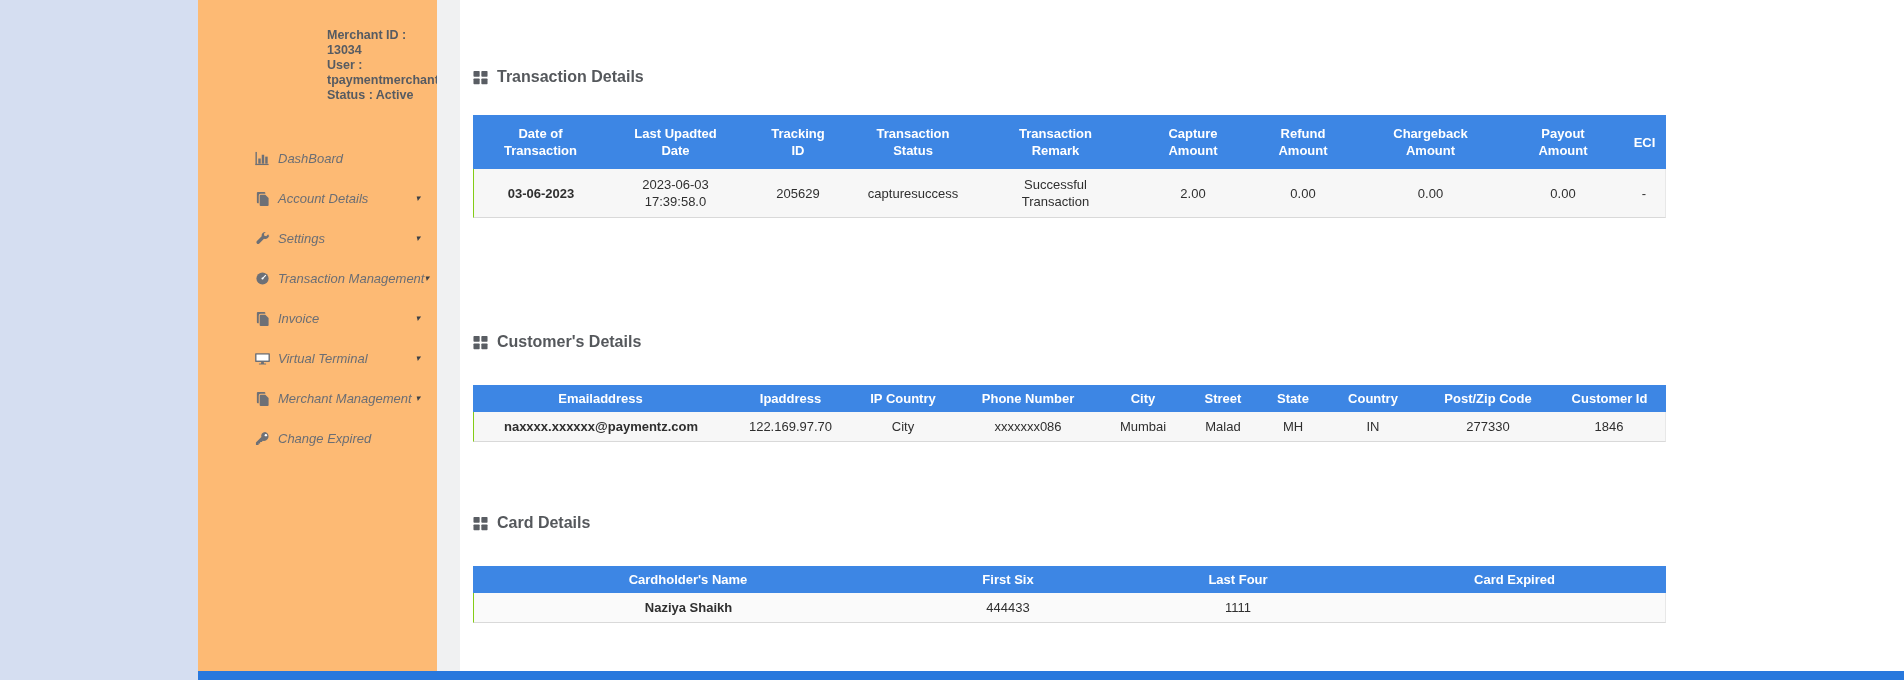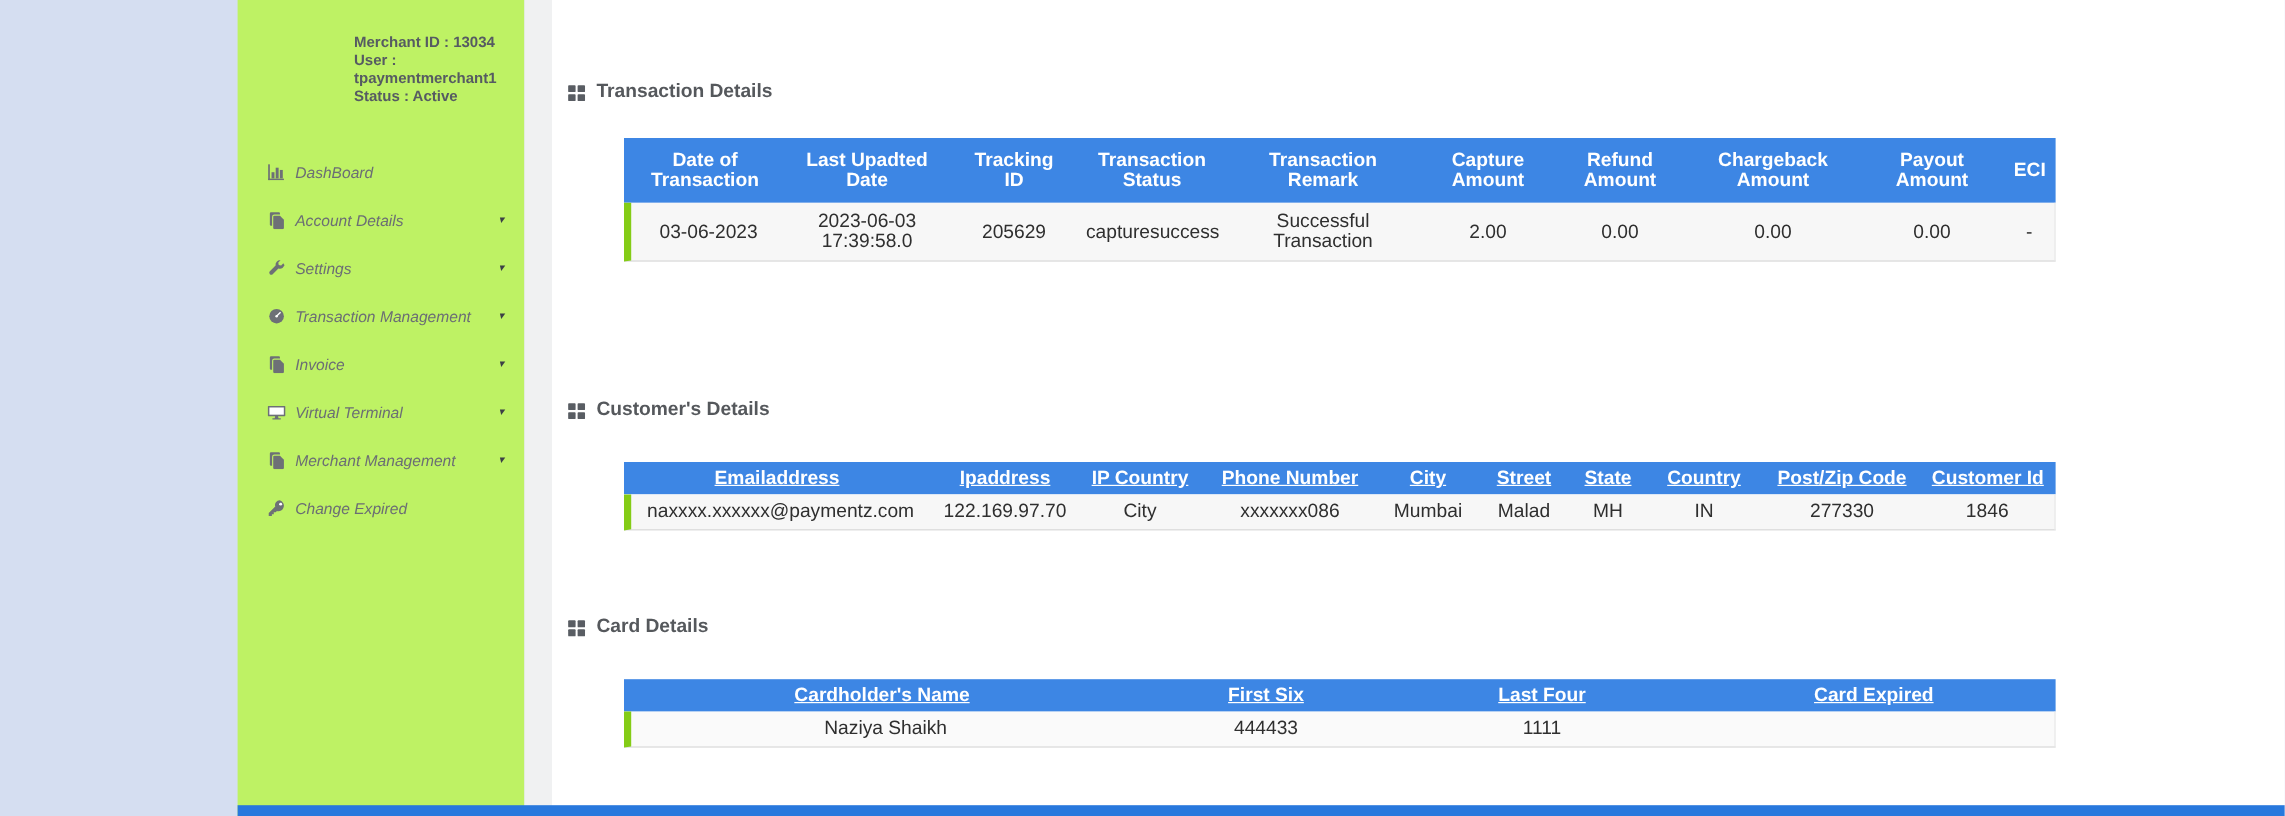--- a/index.html
+++ b/index.html
@@ -6,21 +6,22 @@
   html,body { width:1904px; height:680px; overflow:hidden; }
   body {
     background:#d5def1;
     font-family:"Liberation Sans", sans-serif;
     position:relative;
     color:#2f2f2f;
   }
   
   .sidebar {
     position:absolute; left:198px; top:0; width:239px; height:680px;
-    background:#bef264;
+    background:#fdba74;
+    padding-left:32px;
   }
   .gutter {
     position:absolute; left:437px; top:0; width:23px; height:680px;
     background:#f0f1f2;
   }
   .merchant-info {
     margin:28px 8px 0 97px;
     font-size:12.5px; font-weight:700; color:#565b62; line-height:15px;
   }
   .nav { margin-top:35px;font-style:italic; }
@@ -41,36 +42,36 @@
   .section-title {
     display:flex; align-items:center; gap:9px;
     font-size:16px; font-weight:700; color:#55585c; line-height:22px;
   }
   .title-icon { width:15px; height:15px; display:flex; flex:none; }
   .mt-first { margin-top:66px; }
   .mt-sec2  { margin-top:113px; }
   .mt-sec3  { margin-top:70px; }
   table {
     border-collapse:separate; border-spacing:0;
-    width:1193px; table-layout:fixed; font-size:16px;margin-left:47px;
+    width:1193px; table-layout:fixed; font-size:13px;
   }
   .tbl-transaction { margin-top:27px; }
   .tbl-customer, .tbl-card { margin-top:32px; }
   thead th {
     background:#3d86e4; color:#ffffff; font-weight:700; text-align:center;
     line-height:17px; white-space:pre-line; vertical-align:middle;
   }
   .tall thead th { padding:10px 5px; }
-  .thin thead th { padding:5px 5px;text-decoration:underline; }
+  .thin thead th { padding:5px 5px; }
   tbody td {
     background:#f7f7f7; color:#2f2f2f; text-align:center;
     line-height:17px; white-space:pre-line; vertical-align:middle;
     border-bottom:1px solid #d9d9d9;
   }
-  tbody td:first-child { border-left:6px solid #84cc16; }
+  tbody td:first-child { border-left:1px solid #84cc16;font-weight:bold; }
   tbody td:last-child  { border-right:1px solid #e8e8e8; }
   .tall tbody td { padding:7px 5px; }
   .thin tbody td { padding:6px 5px; }
   .tbl-card tbody td { background:#fafafa; }
   
   .footer-bar {
     position:absolute; left:198px; right:0; bottom:0; height:9px;
     background:#2878dd;
   }
   .icon-gray { fill:#6d7076; }

